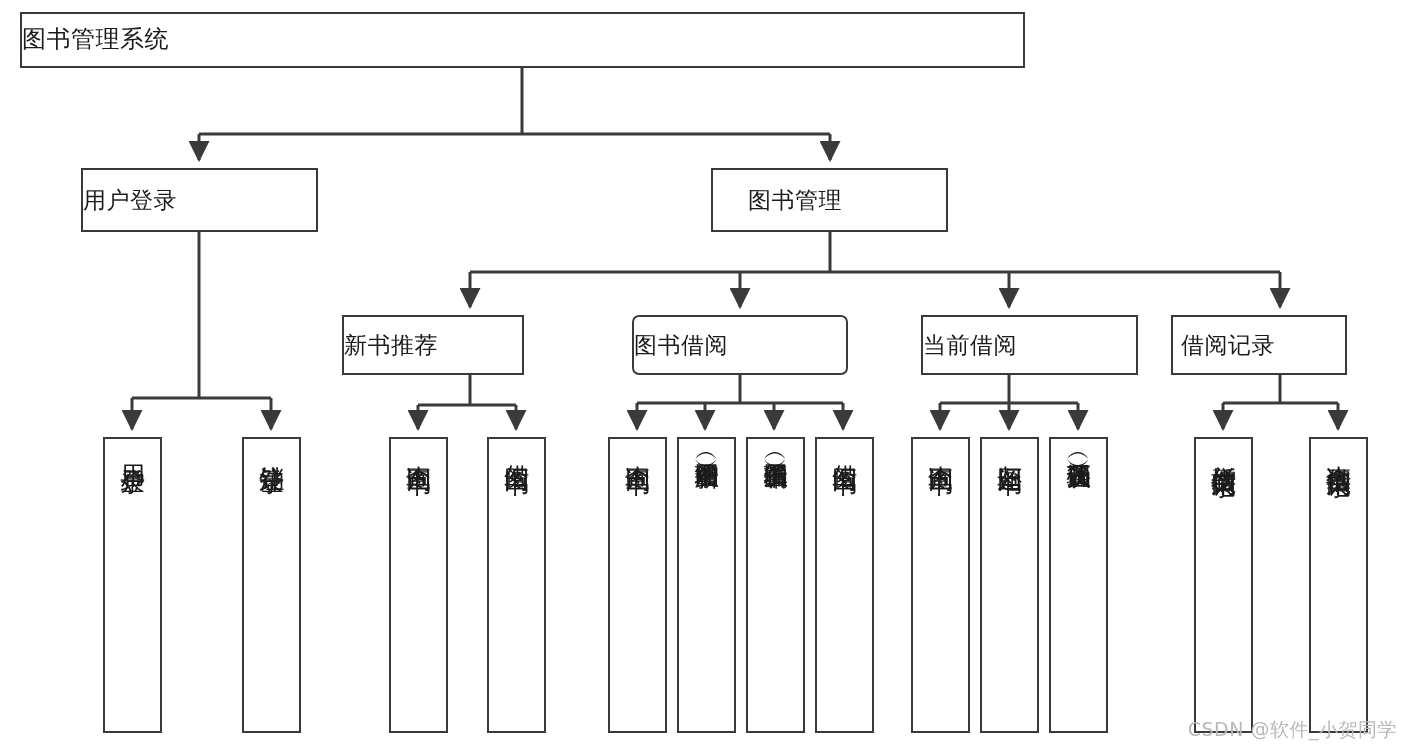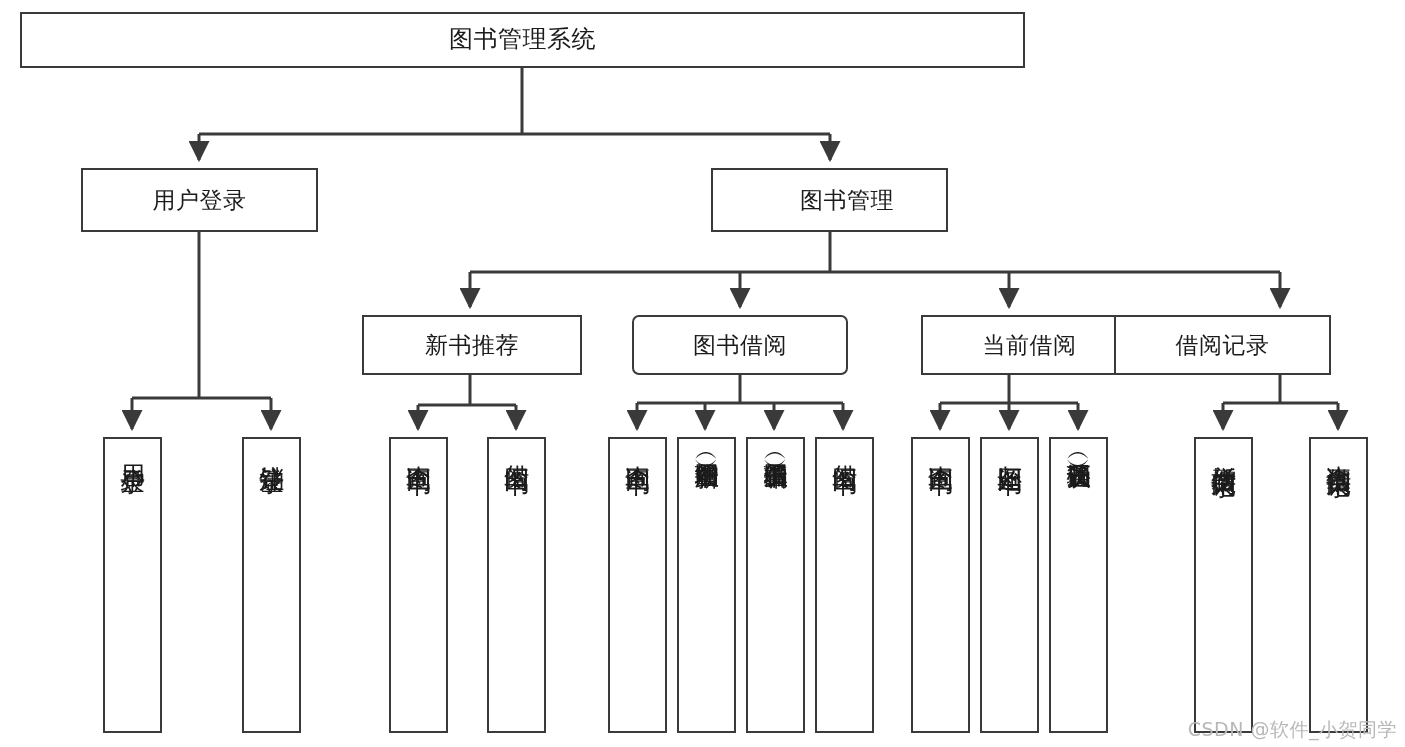--- a/index.html
+++ b/index.html
@@ -24,21 +24,21 @@
     width: 1405px;
     height: 747px;
   }
   .node {
     position: absolute;
     box-sizing: border-box;
     border: 2.5px solid #3a3a3a;
     background: #ffffff;
     display: flex;
     align-items: center;
-    justify-content: center;
+    justify-content: flex-start;
     color: #1b1b1b;
   }
   .node-label {
     display: block;
     text-align: center;
     line-height: 1.08;
     letter-spacing: 0.5px;
   }
   .h-node .node-label {
     font-size: 23px;
@@ -133,30 +133,30 @@
     <span class="node-label">图书管理系统</span>
   </div>
 
   <div class="node h-node" style="left:81px; top:168px; width:237px; height:64px;">
     <span class="node-label">用户登录</span>
   </div>
   <div class="node h-node" style="left:711px; top:168px; width:237px; height:64px;padding-left:35px;">
     <span class="node-label">图书管理</span>
   </div>
 
-  <div class="node h-node" style="left:362px; top:315px; width:220px; height:60px;">
+  <div class="node h-node" style="left:342px; top:315px; width:182px; height:60px;">
     <span class="node-label">新书推荐</span>
   </div>
   <div class="node h-node" style="left:632px; top:315px; width:216px; height:60px;border-radius:7px;">
     <span class="node-label">图书借阅</span>
   </div>
   <div class="node h-node" style="left:901px; top:315px; width:217px; height:60px;margin-left:20px;">
     <span class="node-label">当前借阅</span>
   </div>
-  <div class="node h-node" style="left:1114px; top:315px; width:217px; height:60px;">
+  <div class="node h-node" style="left:1171px; top:315px; width:176px; height:60px;padding-left:8px;">
     <span class="node-label">借阅记录</span>
   </div>
 
   <div class="node v-node" style="left:103px; top:437px; width:59px; height:296px;">
     <span class="node-label">用户登录</span>
   </div>
   <div class="node v-node" style="left:242px; top:437px; width:59px; height:296px;">
     <span class="node-label">注销登录</span>
   </div>
 

